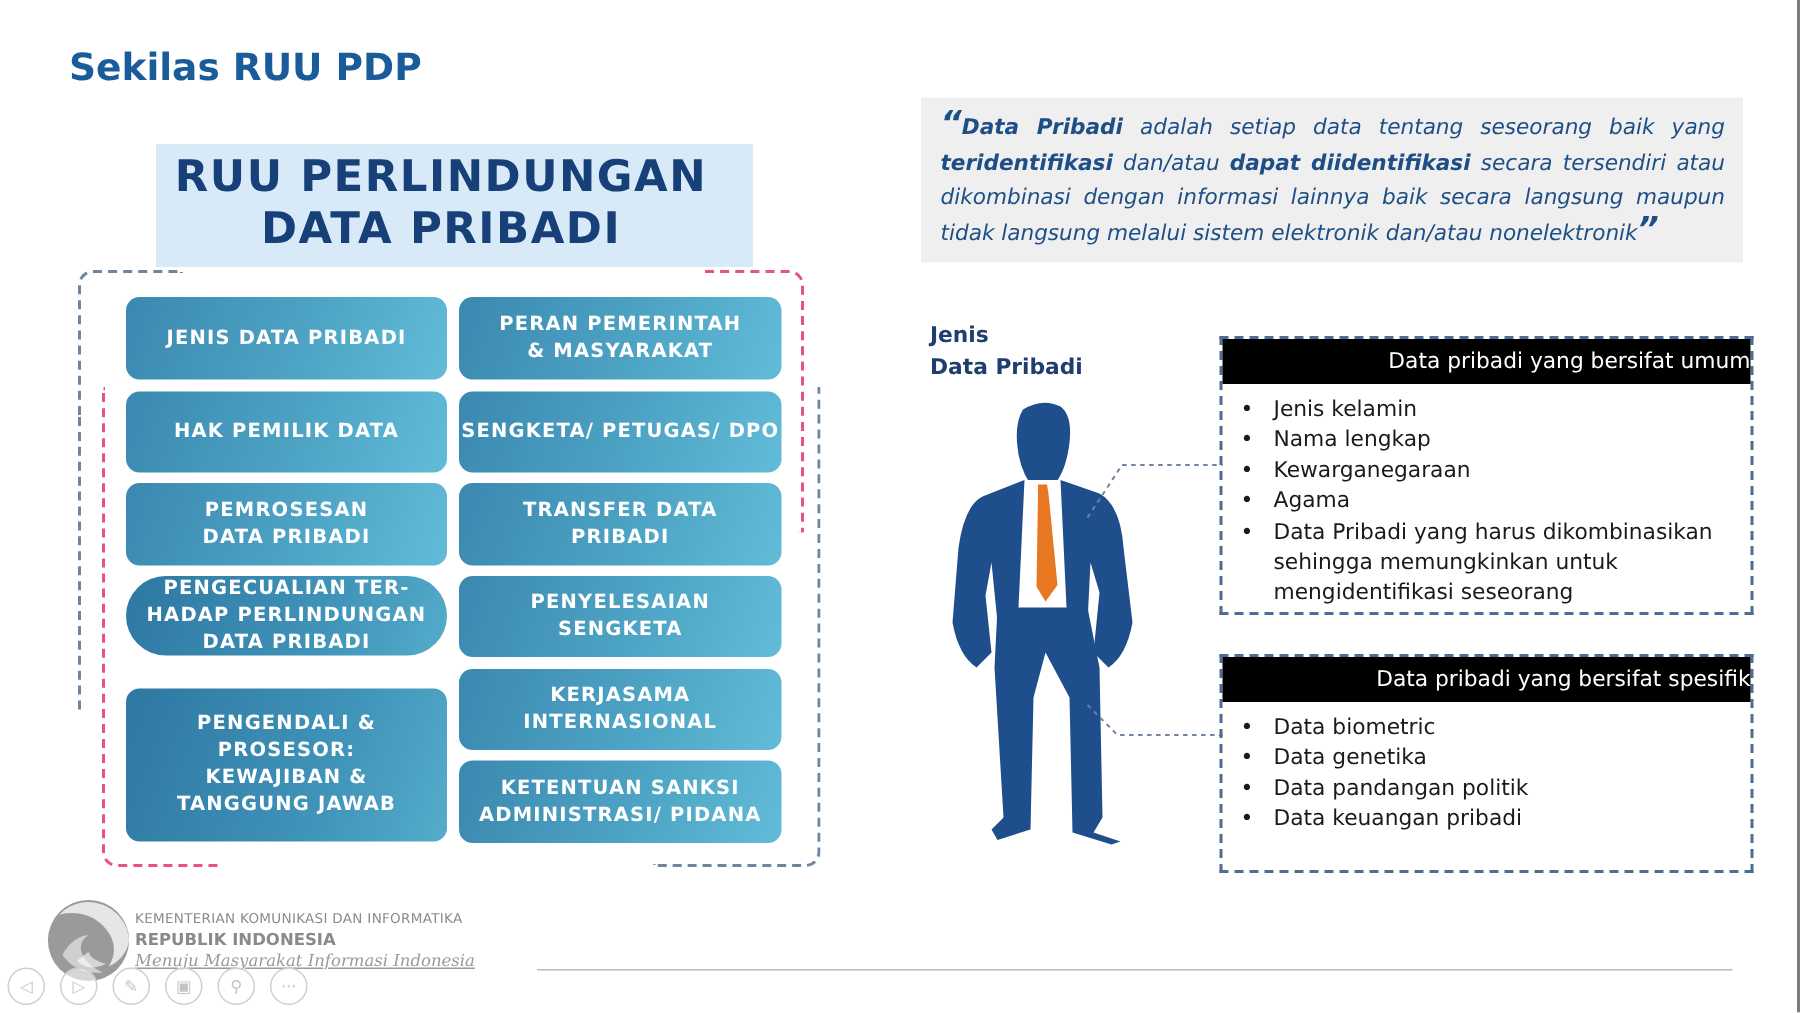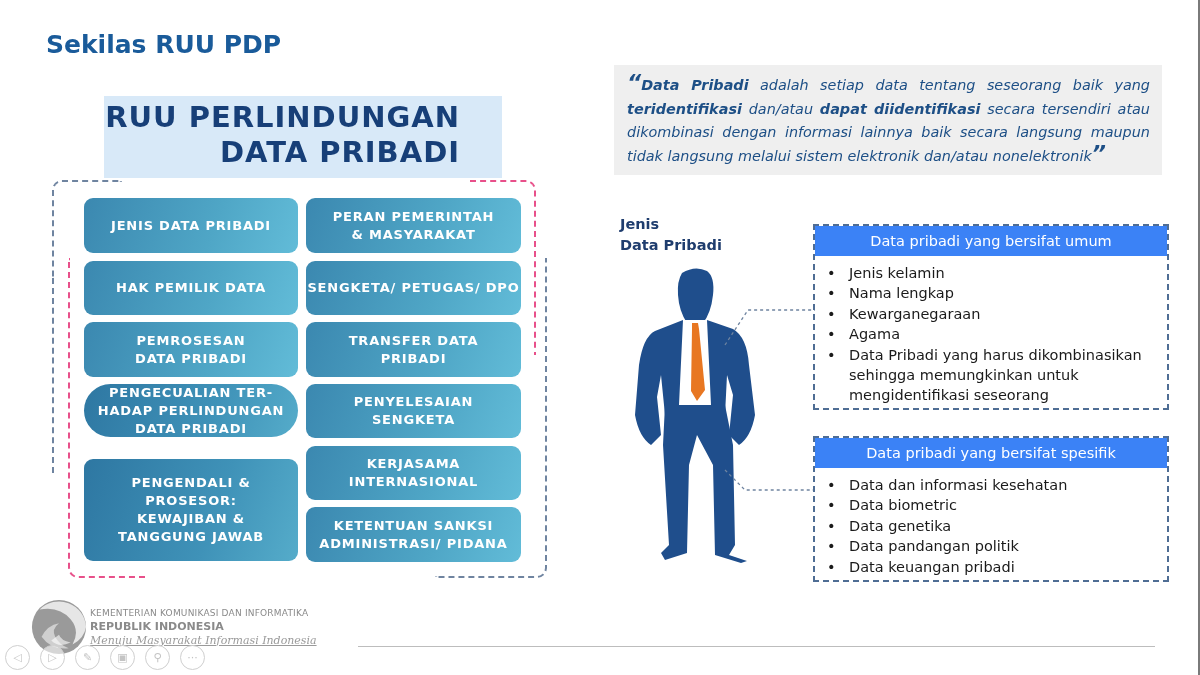--- a/index.html
+++ b/index.html
@@ -11,21 +11,21 @@
     font-size: 25px; font-weight: bold; color: #1a5b9a;
     font-family: "DejaVu Sans", sans-serif; letter-spacing: 0px;
   }
 
   
   .main-banner {
     position: absolute; left: 104px; top: 96px; width: 398px; height: 82px;
     background: #d8e9f8;
   }
   .main-banner-text {
-    position: absolute; left: 96px; top: 100px; width: 364px; text-align: right;
+    position: absolute; left: 112px; top: 100px; width: 364px; text-align: center;
     font-family: "DejaVu Sans", sans-serif; font-weight: bold; font-size: 29px;
     line-height: 35px; color: #173f78; letter-spacing: 1px;
   }
   .dash {
     position: absolute; border-color: #6f84a0; border-style: dashed; border-width: 0;
   }
   .dash.pink { border-color: #e8508a; }
 
   
   .box {
@@ -53,21 +53,21 @@
     position: absolute; left: 620px; top: 214px; width: 115px; text-align: left;
     font-size: 14.5px; font-weight: bold; line-height: 21px; color: #1f3d6e;
   }
 
   .person { position: absolute; left: 625px; top: 265px; width: 150px; height: 300px; }
 
   .info-box {
     position: absolute; border: 2px dashed #4f6d94;
   }
   .info-header {
-    background: #3b82f6; color: #ffffff; text-align: center;
+    background: #000000; color: #ffffff; text-align: right;
     font-size: 14.5px; height: 30px; line-height: 30px;
   }
   .info-list { list-style: none; padding: 7px 10px 0 10px; }
   .info-list li {
     position: relative; padding-left: 24px; font-size: 14.5px; line-height: 20.4px; color: #1a1a1a;
   }
   .info-list li::before {
     content: "•"; position: absolute; left: 2px; top: 0; color: #1a1a1a;
   }
 
@@ -193,21 +193,20 @@
     <li>Nama lengkap</li>
     <li>Kewarganegaraan</li>
     <li>Agama</li>
     <li>Data Pribadi yang harus dikombinasikan sehingga memungkinkan untuk mengidentifikasi seseorang</li>
   </ul>
 </div>
 
 <div class="info-box" style="left:813px;top:436px;width:356px;height:146px;">
   <div class="info-header">Data pribadi yang bersifat spesifik</div>
   <ul class="info-list">
-    <li>Data dan informasi kesehatan</li>
     <li>Data biometric</li>
     <li>Data genetika</li>
     <li>Data pandangan politik</li>
     <li>Data keuangan pribadi</li>
   </ul>
 </div>
 
 <svg class="logo" viewBox="0 0 60 60">
   <circle cx="30" cy="30" r="28" fill="#9a9a9a"></circle>
   <path d="M58 30 A28 28 0 0 0 10 12 Q30 8 42 22 Q52 34 44 48 Q56 42 58 30 Z" fill="#ffffff" opacity="0.75"></path>

